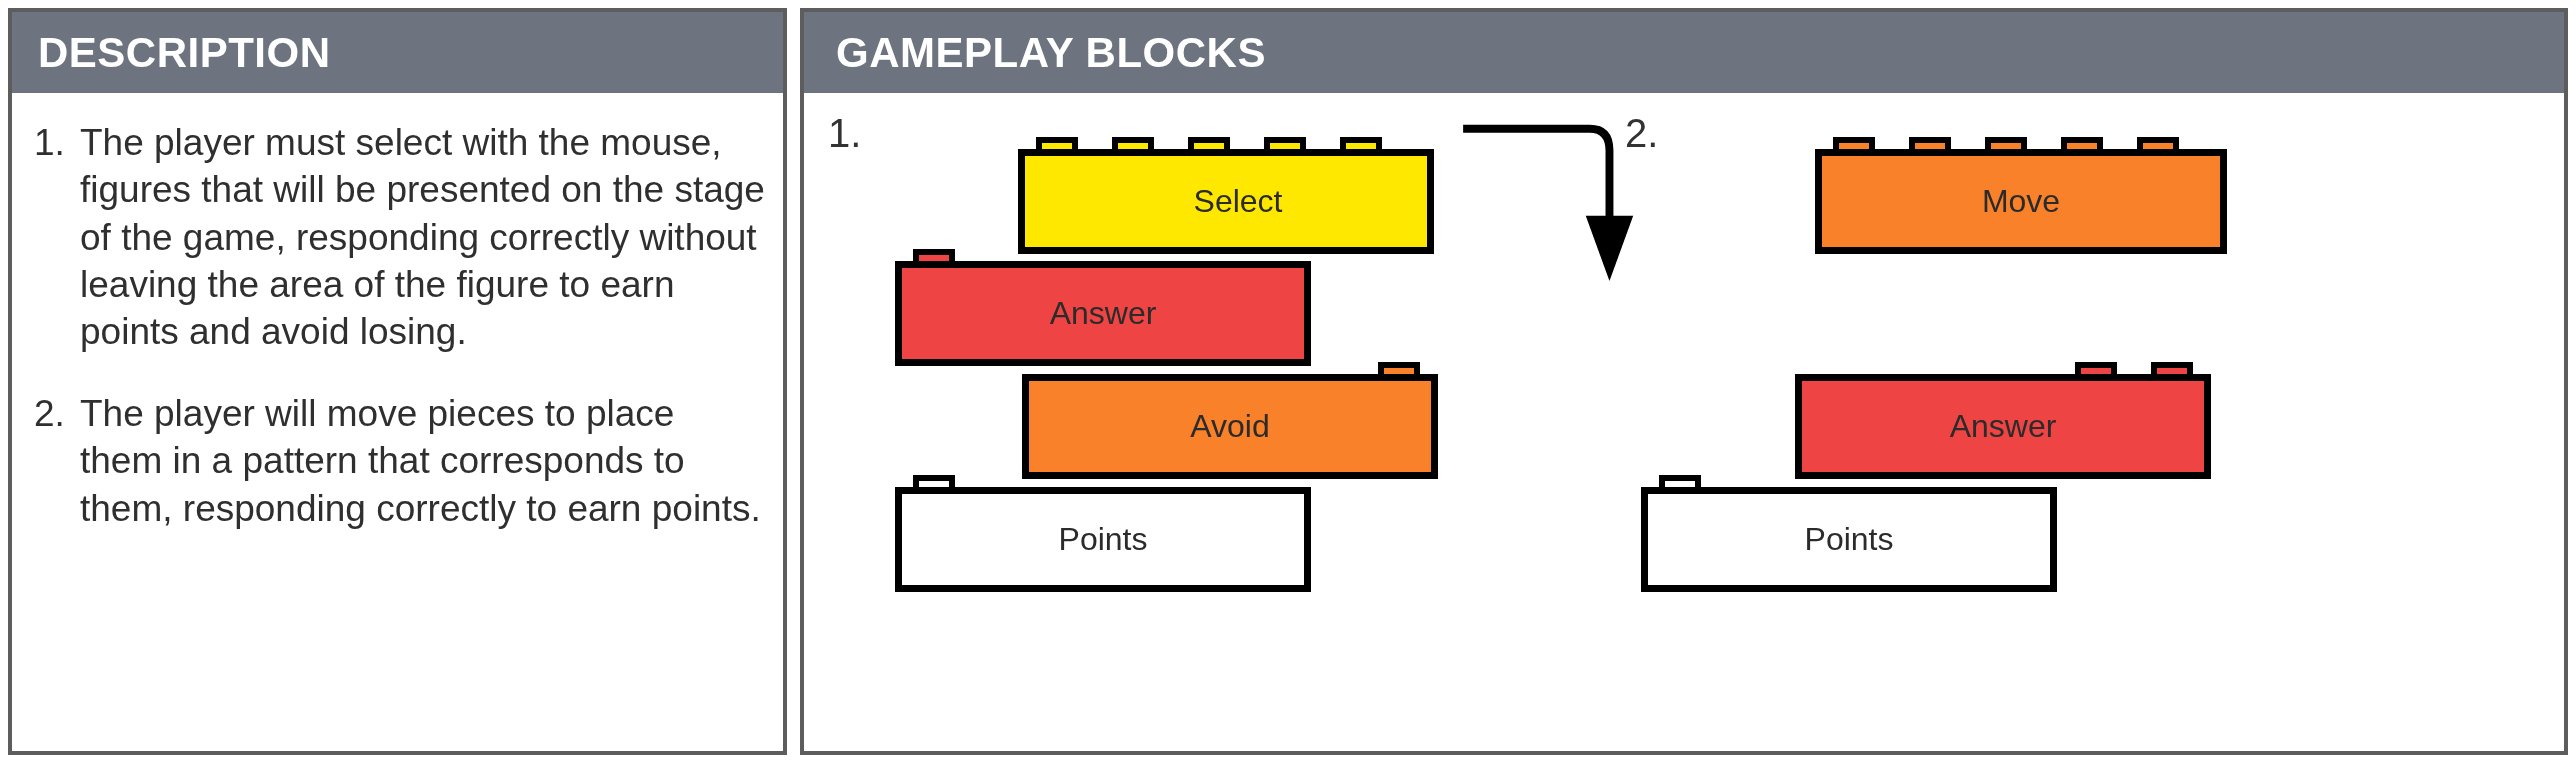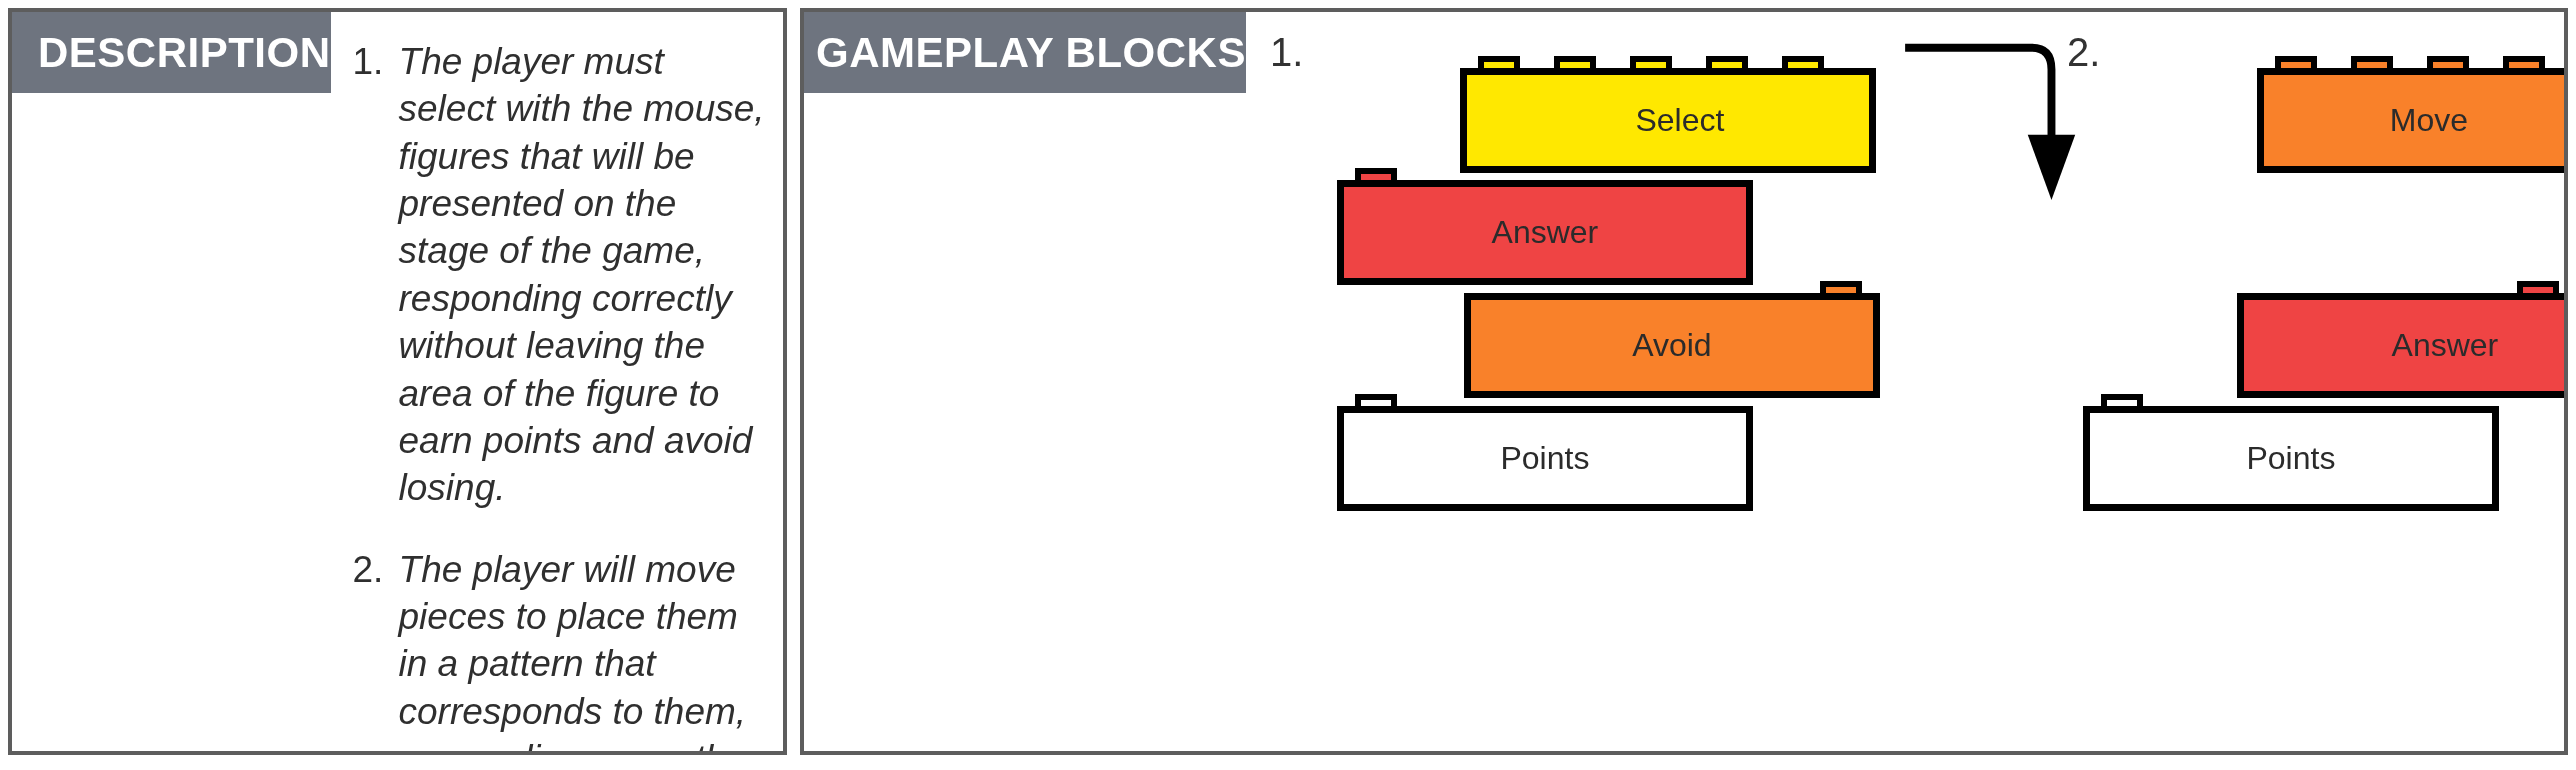--- a/index.html
+++ b/index.html
@@ -10,50 +10,50 @@
     overflow:hidden;
   }
   .stage{position:relative;width:2576px;height:771px;}
 
   
   .panel{
     position:absolute;
     background:#ffffff;
     border:4px solid #5d5d5d;
     box-sizing:border-box;
-    display:flex;
+    display:flex;flex-direction:column;
   }
   #panel-description{left:8px;top:8px;width:779px;height:747px;}
   #panel-gameplay{left:800px;top:8px;width:1768px;height:747px;}
 
   .panel-header{
     background:#6e747f;
     color:#ffffff;
     font-weight:bold;
     letter-spacing:0.5px;
     display:flex;align-items:center;
     box-sizing:border-box;
     flex:0 0 auto;
   }
   #panel-description .panel-header{height:81px;padding-left:26px;font-size:42px;}
-  #panel-gameplay  .panel-header{height:81px;padding-left:12px;font-size:42px;}
+  #panel-gameplay  .panel-header{height:81px;padding-left:32px;font-size:42px;}
 
   .panel-body{flex:1 1 auto;position:relative;background:#fff;overflow:hidden;}
 
   
   .desc-list{
     margin:0;padding:26px 18px 0 22px;
     list-style:none;
     color:#2f2f2f;
     font-size:37px;
     line-height:1.28;
   }
   .desc-item{display:flex;align-items:flex-start;margin-bottom:34px;}
   .desc-num{flex:0 0 auto;width:46px;text-align:left;}
-  .desc-text{flex:1 1 auto;font-style:italic;}
+  .desc-text{flex:1 1 auto;}
 
   
   .blocks-area{position:absolute;inset:0;}
 
   .stack{position:absolute;top:0;}
   #stack-1{left:24px;width:722px;height:653px;}
   #stack-2{left:821px;width:722px;height:653px;}
 
   .stack-num{
     position:absolute;left:0;top:18px;
@@ -92,21 +92,21 @@
   .c-orange .body,.c-orange .stud{background:#f9812a;}
   .c-white  .body,.c-white  .stud{background:#ffffff;}
 
   
   #b1-select  {left:190px;top:44px; width:416px;height:117px;}
   #b1-answer  {left:67px; top:156px;width:416px;height:117px;}
   #b1-avoid   {left:194px;top:269px;width:416px;height:117px;text-align:center;}
   #b1-points  {left:67px; top:382px;width:416px;height:117px;}
 
   
-  #b2-move    {left:190px;top:44px; width:344px;height:117px;}
+  #b2-move    {left:190px;top:44px; width:412px;height:117px;}
   #b2-position{left:16px; top:156px;width:416px;height:117px;}
   #b2-answer  {left:170px;top:269px;width:416px;height:117px;}
   #b2-points  {left:16px; top:382px;width:416px;height:117px;}
 
   
   #flow-arrow{position:absolute;left:631px;top:14px;width:208px;height:178px;z-index:5;}
 </style>
 </head>
 <body>
 

